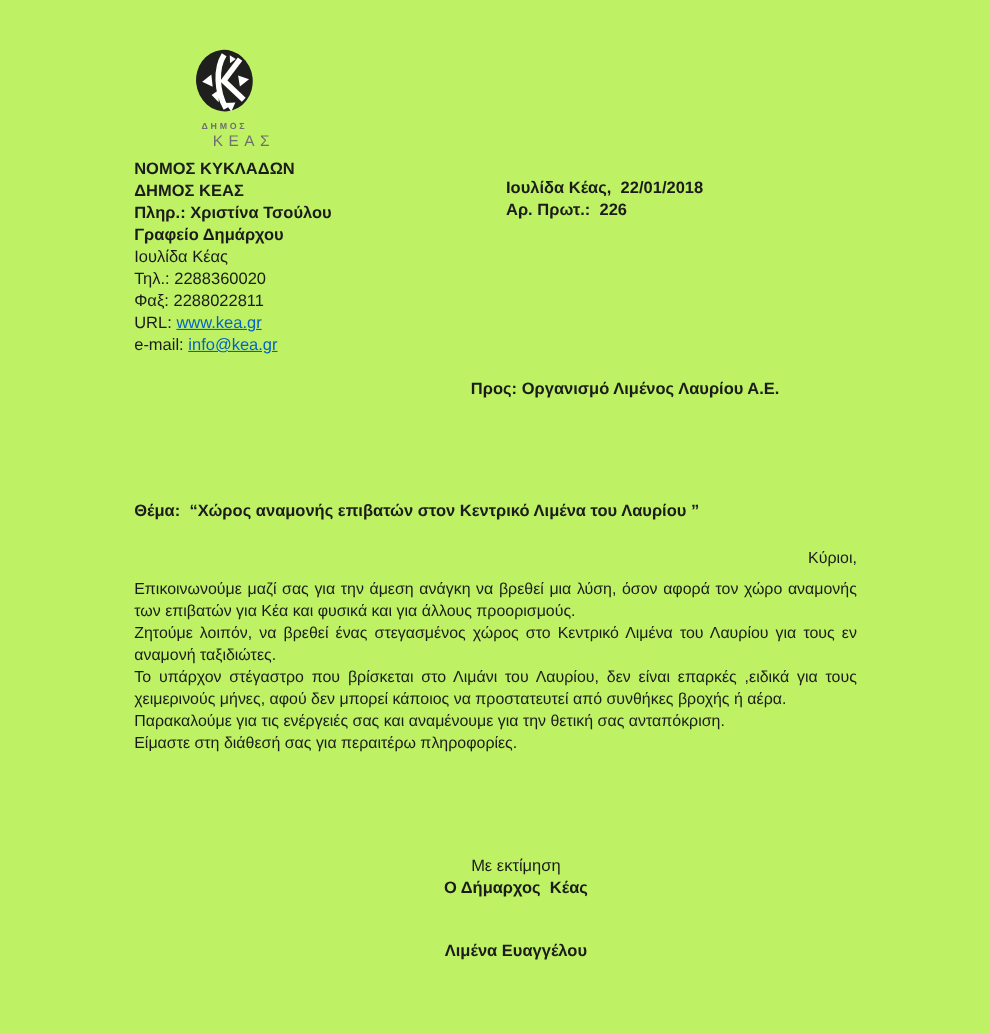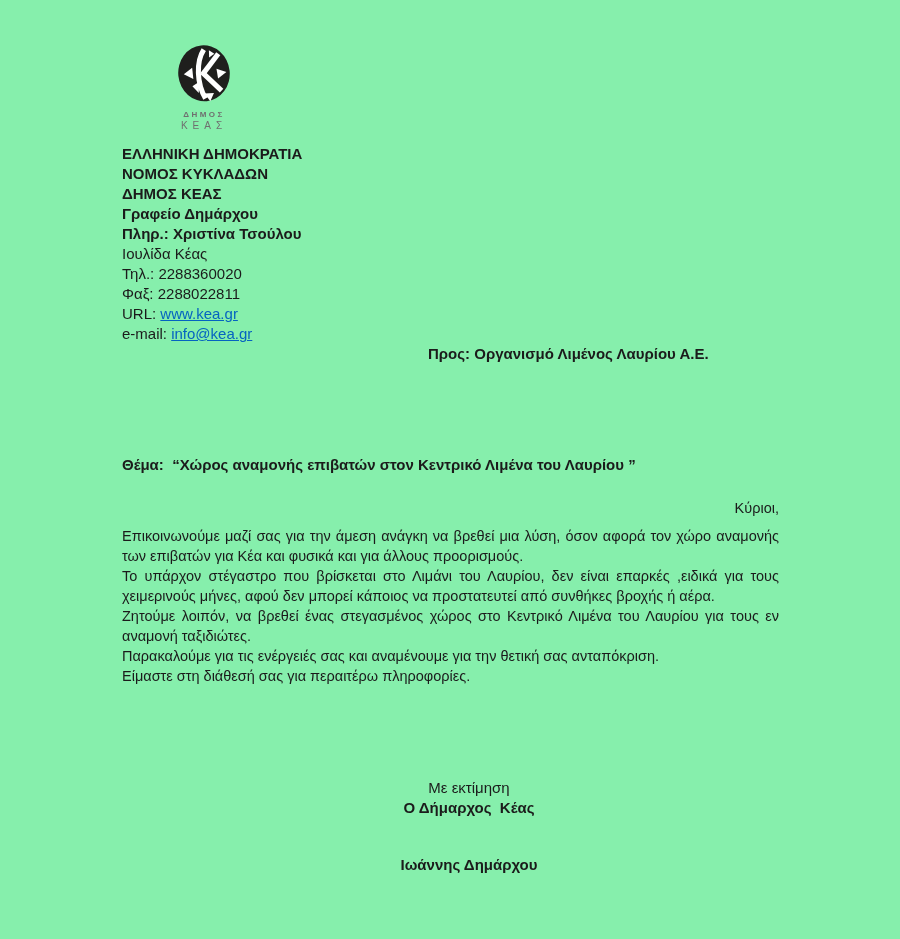--- a/index.html
+++ b/index.html
@@ -1,32 +1,32 @@
 <!DOCTYPE html>
 <html><head>
 <meta charset="utf-8">
 <style>
   * { margin:0; padding:0; box-sizing:border-box; }
   html,body { background:#ffffff; }
   .page {
     position:relative;
     width:900px; height:939px;
-    background:#86efac;
+    background:#bef264;
     font-family:"Liberation Sans","DejaVu Sans",sans-serif;
     color:#1b1b1b;
     overflow:hidden;
   }
   .pre { white-space:pre-wrap; }
   .b { font-weight:700; }
 
   
   .logo-block { position:absolute; left:158px; top:44px; width:92px; text-align:center; }
   .logo-block svg { display:block; margin:0 auto; }
   .logo-cap1 { margin-top:4px; font-size:8px; letter-spacing:2.5px; color:#6f6f6f; font-weight:600; }
-  .logo-cap2 { margin-top:1px; font-size:10px; letter-spacing:5px; color:#6f6f6f; font-weight:400; }
+  .logo-cap2 { margin-top:1px; font-size:14px; letter-spacing:5px; color:#6f6f6f; font-weight:400;text-align:right; }
 
   
   .hdr-left { position:absolute; left:122px; top:144px; font-size:15px; line-height:20px; }
   .hdr-right { position:absolute; left:460px; top:161px; font-size:15px; line-height:20px; font-weight:700; }
   a.doc-link { color:#0563C1; text-decoration:underline; cursor:pointer; }
 
   .pros-line { position:absolute; left:428px; top:345px; font-size:15px; font-weight:700; }
   .thema-line { position:absolute; left:122px; top:456px; width:660px; font-size:15px; font-weight:700; }
 
   
@@ -58,45 +58,48 @@
         <polygon points="56,103 47,88 64,89" fill="#ffffff"></polygon>
         <polygon points="90,54 73,46 74,64" fill="#ffffff"></polygon>
         <polygon points="63,12 72,19 62,25" fill="#ffffff"></polygon>
       </g>
     </svg>
     <div class="logo-cap1">ΔΗΜΟΣ</div>
     <div class="logo-cap2">ΚΕΑΣ</div>
   </div>
 
   <div class="hdr-left">
-    <div class="b">ΕΛΛΗΝΙΚΗ ΔΗΜΟΚΡΑΤΙΑ</div>
     <div class="b">ΝΟΜΟΣ ΚΥΚΛΑΔΩΝ</div>
     <div class="b">ΔΗΜΟΣ ΚΕΑΣ</div>
+    <div class="b">Πληρ.: Χριστίνα Τσούλου</div>
     <div class="b">Γραφείο Δημάρχου</div>
-    <div class="b">Πληρ.: Χριστίνα Τσούλου</div>
     <div>Ιουλίδα Κέας</div>
     <div>Τηλ.: 2288360020</div>
     <div>Φαξ: 2288022811</div>
     <div><span class="pre">URL: </span><a class="doc-link">www.kea.gr</a></div>
     <div><span class="pre">e-mail: </span><a class="doc-link">info@kea.gr</a></div>
   </div>
 
+  <div class="hdr-right">
+    <div class="pre">Ιουλίδα Κέας,  22/01/2018</div>
+    <div class="pre">Αρ. Πρωτ.:  226</div>
+  </div>
 
   <div class="pros-line pre">Προς: Οργανισμό Λιμένος Λαυρίου Α.Ε.</div>
 
   <div class="thema-line pre">Θέμα:  “Χώρος αναμονής επιβατών στον Κεντρικό Λιμένα του Λαυρίου ”</div>
 
   <div class="body-block">
     <p class="salutation">Κύριοι,</p>
     <p class="gap-top">Επικοινωνούμε μαζί σας για  την άμεση ανάγκη να βρεθεί μια λύση, όσον αφορά τον χώρο αναμονής των  επιβατών για Κέα και φυσικά και για άλλους προορισμούς.</p>
+    <p>Ζητούμε λοιπόν, να βρεθεί ένας στεγασμένος χώρος στο Κεντρικό Λιμένα του Λαυρίου για τους εν αναμονή ταξιδιώτες.</p>
     <p>Το υπάρχον στέγαστρο που βρίσκεται στο Λιμάνι του Λαυρίου, δεν είναι επαρκές ,ειδικά για τους χειμερινούς μήνες, αφού δεν μπορεί κάποιος να προστατευτεί από συνθήκες βροχής ή αέρα.</p>
-    <p>Ζητούμε λοιπόν, να βρεθεί ένας στεγασμένος χώρος στο Κεντρικό Λιμένα του Λαυρίου για τους εν αναμονή ταξιδιώτες.</p>
     <p>Παρακαλούμε για τις ενέργειές σας και αναμένουμε για την θετική σας ανταπόκριση.</p>
     <p>Είμαστε στη διάθεσή σας για περαιτέρω πληροφορίες.</p>
   </div>
 
   <div class="closing">
     <div>Με εκτίμηση</div>
     <div class="b pre">Ο Δήμαρχος  Κέας</div>
-    <div class="b signer-name">Ιωάννης Δημάρχου</div>
+    <div class="b signer-name">Λιμένα Ευαγγέλου</div>
   </div>
 
 </div>
 
 </body></html>

